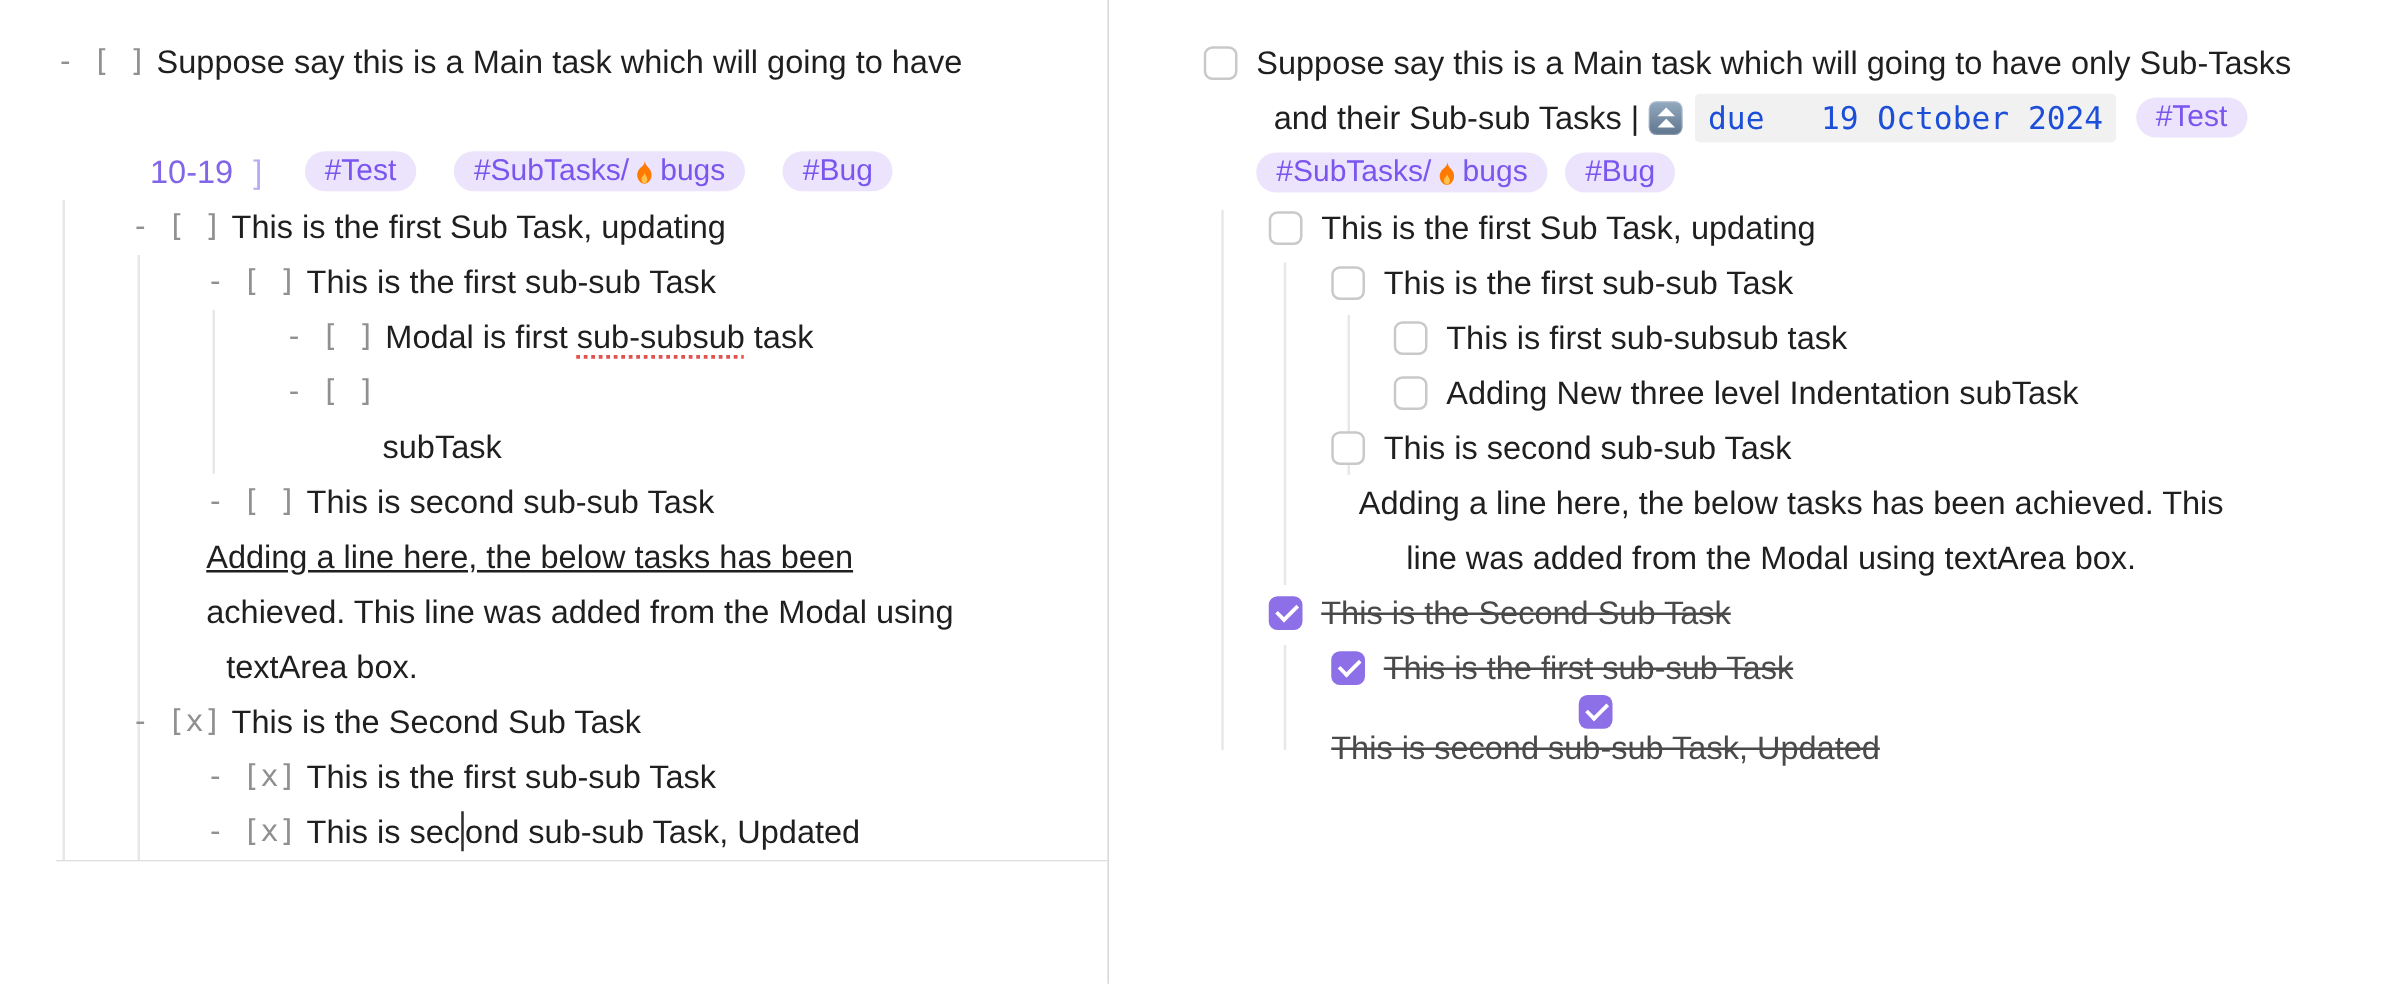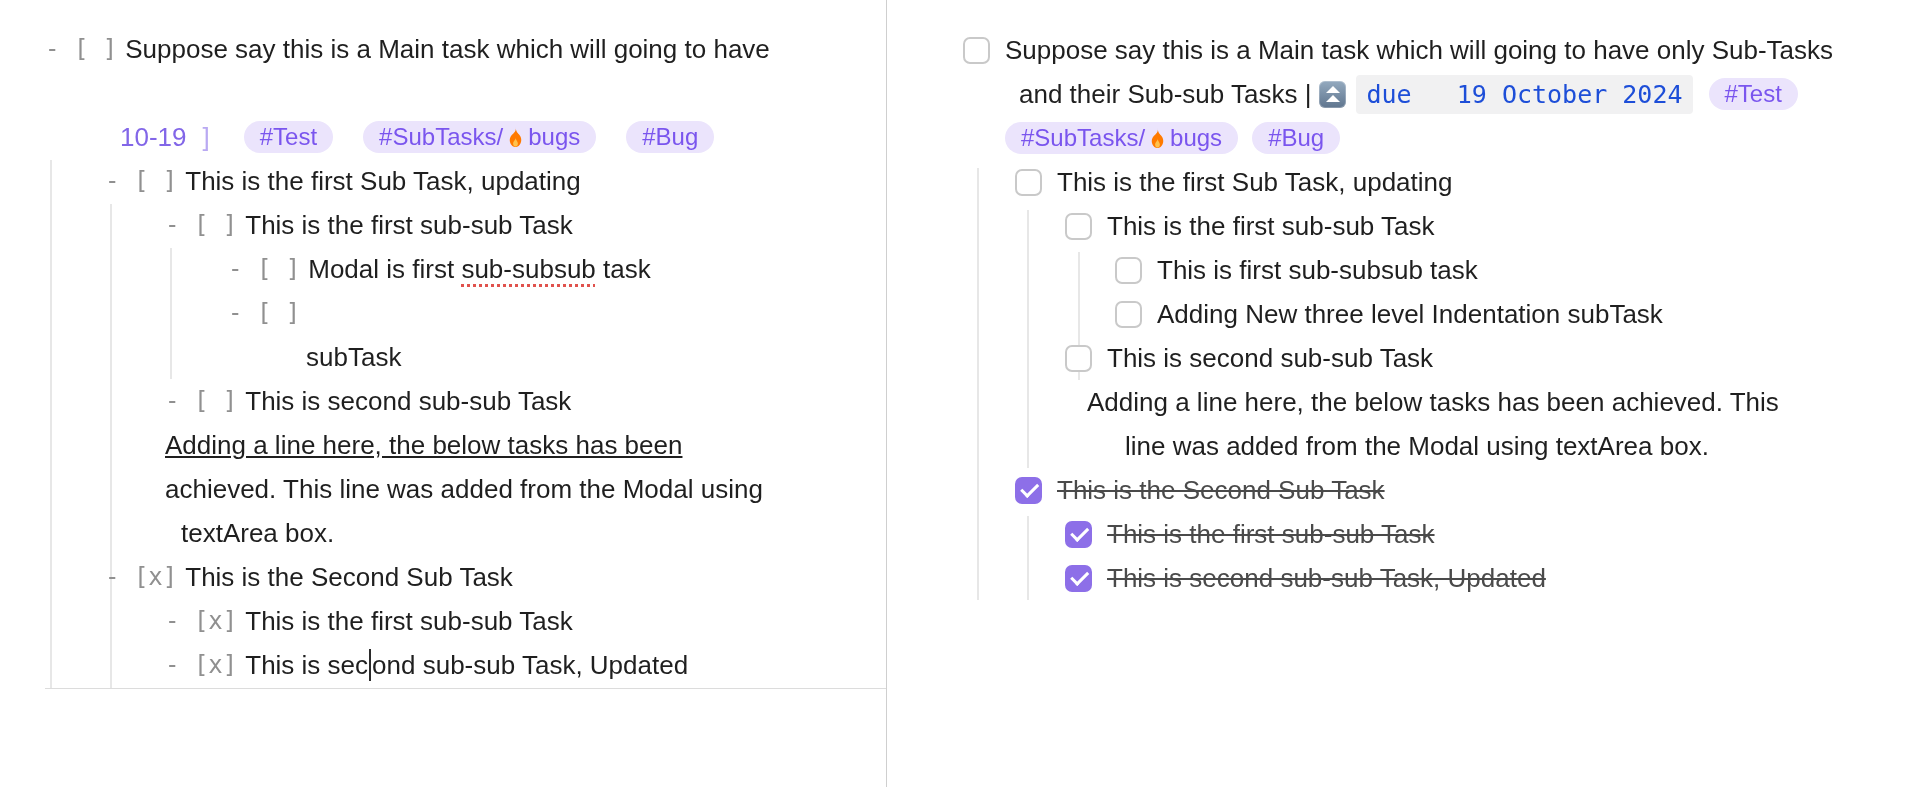--- a/index.html
+++ b/index.html
@@ -170,17 +170,17 @@
     <span>line was added from the Modal using textArea box.</span>
   </div>
   <div class="ln" style="top:468px;left:128px;">
     <span class="cb checked"></span>
     <span class="done">This is the Second Sub Task</span>
   </div>
   <div class="ln" style="top:512px;left:178px;">
     <span class="cb checked"></span>
     <span class="done">This is the first sub-sub Task</span>
   </div>
-  <div class="ln" style="top:556px;left:178px;">
+  <div class="ln" style="top:556px;left:178px;flex-direction:column;">
     <span class="cb checked"></span>
     <span class="done">This is second sub-sub Task, Updated</span>
   </div>
 </div>
 
 </body></html>

